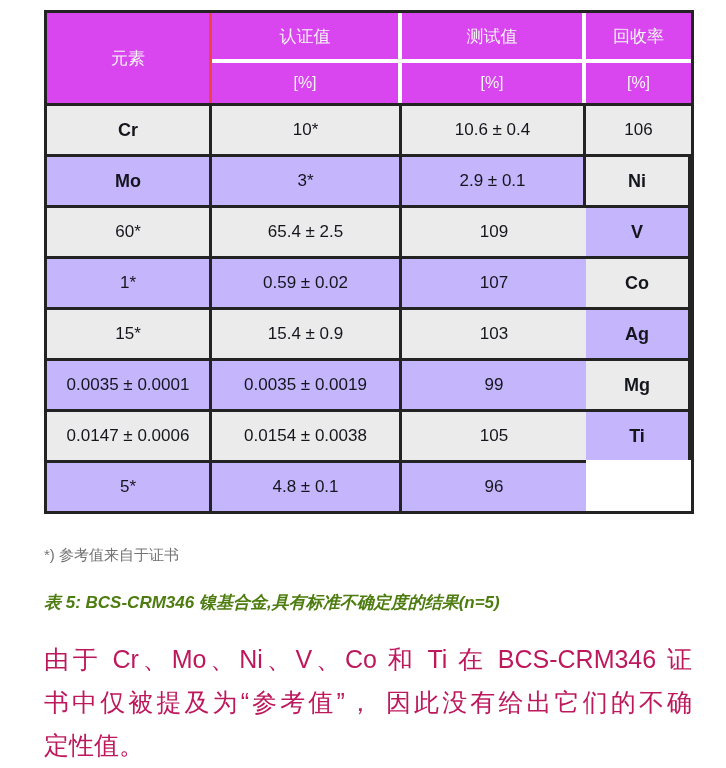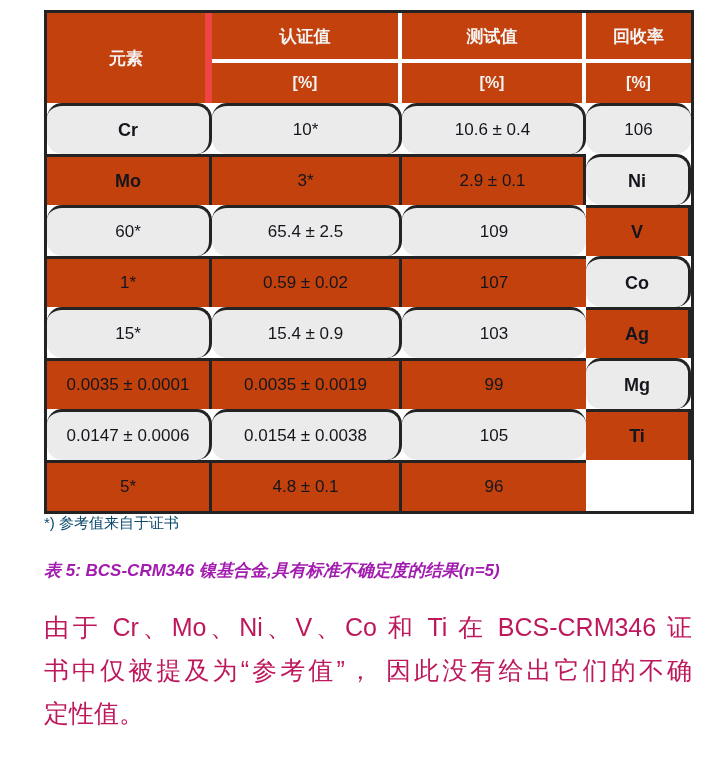--- a/index.html
+++ b/index.html
@@ -23,51 +23,51 @@
     background: #ffffff;
   }
   .cell {
     display: flex;
     align-items: center;
     justify-content: center;
     box-sizing: border-box;
   }
   
   .hc {
-    background: #c2410c;
+    background: #d946ef;
     color: #f5f5f5;
-    font-weight: bold;
+    font-weight: normal;
     font-size: 17px;
   }
-  .hc-elem { grid-column: 1; grid-row: 1 / span 2; border-right: 7px solid #ef4444; }
+  .hc-elem { grid-column: 1; grid-row: 1 / span 2; border-right: 3px solid #ef4444; }
   .gap-r { border-right: 4px solid #ffffff; }
   .gap-b { border-bottom: 4px solid #ffffff; }
   .unit { font-size: 16px; }
   
   .bc {
     font-size: 17px;
     border-top: 3px solid #232323;
-    background: #c2410c;
+    background: #c4b5fd;
   }
   .bc.c1 { font-weight: bold; font-size: 18px; border-right: 3px solid #232323; }
   .bc.c2, .bc.c3 { border-right: 3px solid #232323; text-align: right; }
-  .alt { background: #ebebeb; border-radius: 15px; }
+  .alt { background: #ebebeb; }
 
   
   .footnote {
-    margin-top: 0;
+    margin-top: 32px;
     font-size: 15px;
-    color: #0c4a6e;
+    color: #737373;
   }
   .caption {
     margin-top: 26px;
     font-size: 17px;
     font-weight: bold;
     font-style: italic;
-    color: #a21caf;
+    color: #4d7c0f;
   }
   .paragraph {
     margin-top: 24px;
     width: 648px;
     font-size: 25px;
     color: #be185d;
   }
   .pline {
     line-height: 43px;
     text-align: justify;

